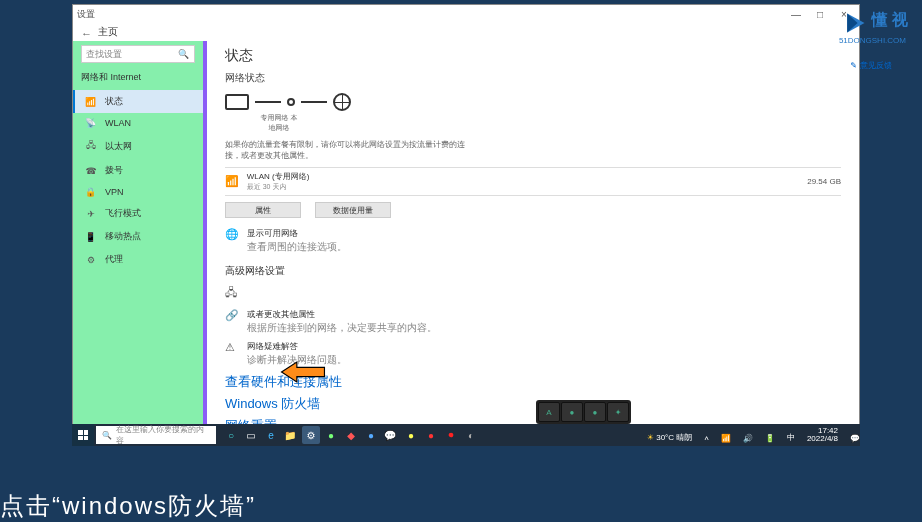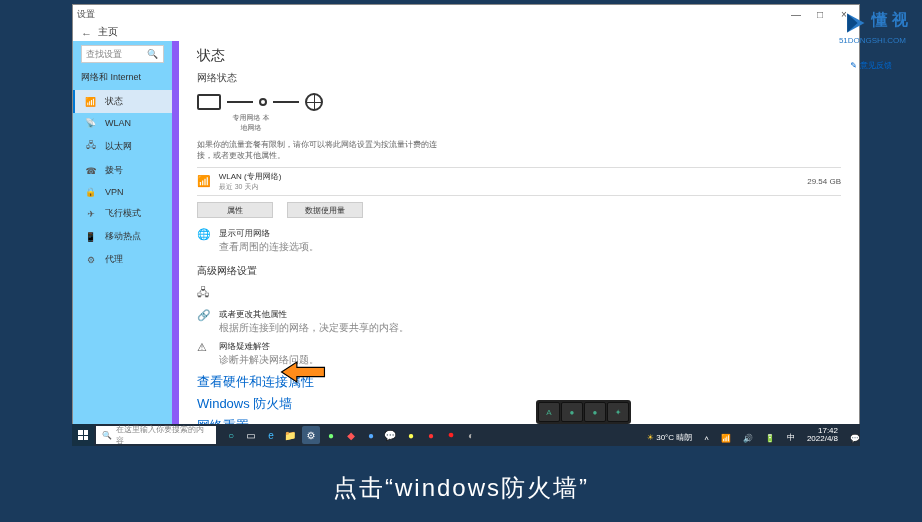--- a/index.html
+++ b/index.html
@@ -5,21 +5,21 @@
 *{margin:0;padding:0;box-sizing:border-box;font-family:"Microsoft YaHei","Segoe UI",sans-serif}
 body{width:922px;height:522px;background:#1a3a5c;overflow:hidden;position:relative}
 .screen{position:absolute;left:72px;top:4px;width:788px;height:442px;background:#fff;border:1px solid #888}
 .titlebar{height:18px;display:flex;align-items:center;justify-content:space-between;padding:0 4px;font-size:9px;color:#555}
 .tb-left{display:flex;gap:6px;align-items:center}
 .tb-ctrls{display:flex;gap:2px}
 .tb-btn{width:22px;height:14px;display:flex;align-items:center;justify-content:center;font-size:10px;color:#555}
 .header{display:flex;align-items:center;gap:6px;padding:2px 8px;font-size:10px;color:#333}
 .back-icon{font-size:11px;color:#555}
 .settings-body{display:flex;height:calc(100% - 36px)}
-.sidebar{width:106px;background:#7dd3fc;border-right:7px solid #8b5cf6}
+.sidebar{width:134px;background:#86efac;border-right:4px solid #8b5cf6}
 .search-box{margin:4px 8px;border:1px solid #ccc;height:18px;display:flex;align-items:center;padding:0 4px;font-size:9px;color:#888;background:#fff}
 .side-head{padding:4px 8px;font-size:9px;color:#333;font-weight:500}
 .side-list{list-style:none;margin-top:2px}
 .side-item{display:flex;align-items:center;gap:8px;padding:5px 12px;font-size:9px;color:#333;cursor:pointer}
 .side-item.active{background:#d7e8f7;border-left:2px solid #0078d4;padding-left:10px}
 .side-icon{width:12px;display:inline-block;text-align:center;color:#555}
 .main{flex:1;padding:6px 18px;overflow-y:auto;font-size:9px;color:#333}
 .main h1{font-size:14px;font-weight:400;margin-bottom:6px}
 .main h2{font-size:10px;font-weight:400;color:#444;margin:4px 0 8px}
 .net-diagram{display:flex;align-items:center;gap:6px;margin:6px 0 2px}
@@ -57,21 +57,21 @@
 .tb-search{flex:0 0 120px;height:18px;background:#fff;color:#888;display:flex;align-items:center;padding:0 6px;gap:4px;margin:0 2px}
 .tb-apps{display:flex;gap:2px;margin-left:4px}
 .tb-app{width:18px;height:18px;display:flex;align-items:center;justify-content:center;border-radius:2px;font-size:10px}
 .tb-right{margin-left:auto;display:flex;align-items:flex-end;gap:12px;}
 .tb-time{text-align:right;line-height:1}
 .watermark{position:absolute;right:14px;top:10px;display:flex;align-items:flex-start;gap:4px;font-size:16px;font-weight:700;color:#2a7bc8}
 .wm-logo{width:26px;height:26px;position:relative}
 .wm-logo svg{width:100%;height:100%}
 .wm-sub{position:absolute;right:16px;top:36px;font-size:8px;color:#2a7bc8}
 .feedback{position:absolute;right:30px;top:60px;font-size:8px;color:#0066cc;display:flex;align-items:center;gap:3px}
-.caption{position:absolute;left:0;right:0;bottom:18px;text-align:center;color:#fff;font-size:24px;letter-spacing:2px}
+.caption{position:absolute;left:0;right:0;bottom:0;text-align:left;color:#fff;font-size:24px;letter-spacing:2px}
 </style>
 </head>
 <body>
 
 <div class="screen">
 
   <div class="titlebar">
     <div class="tb-left">
       <span>设置</span>
     </div>

